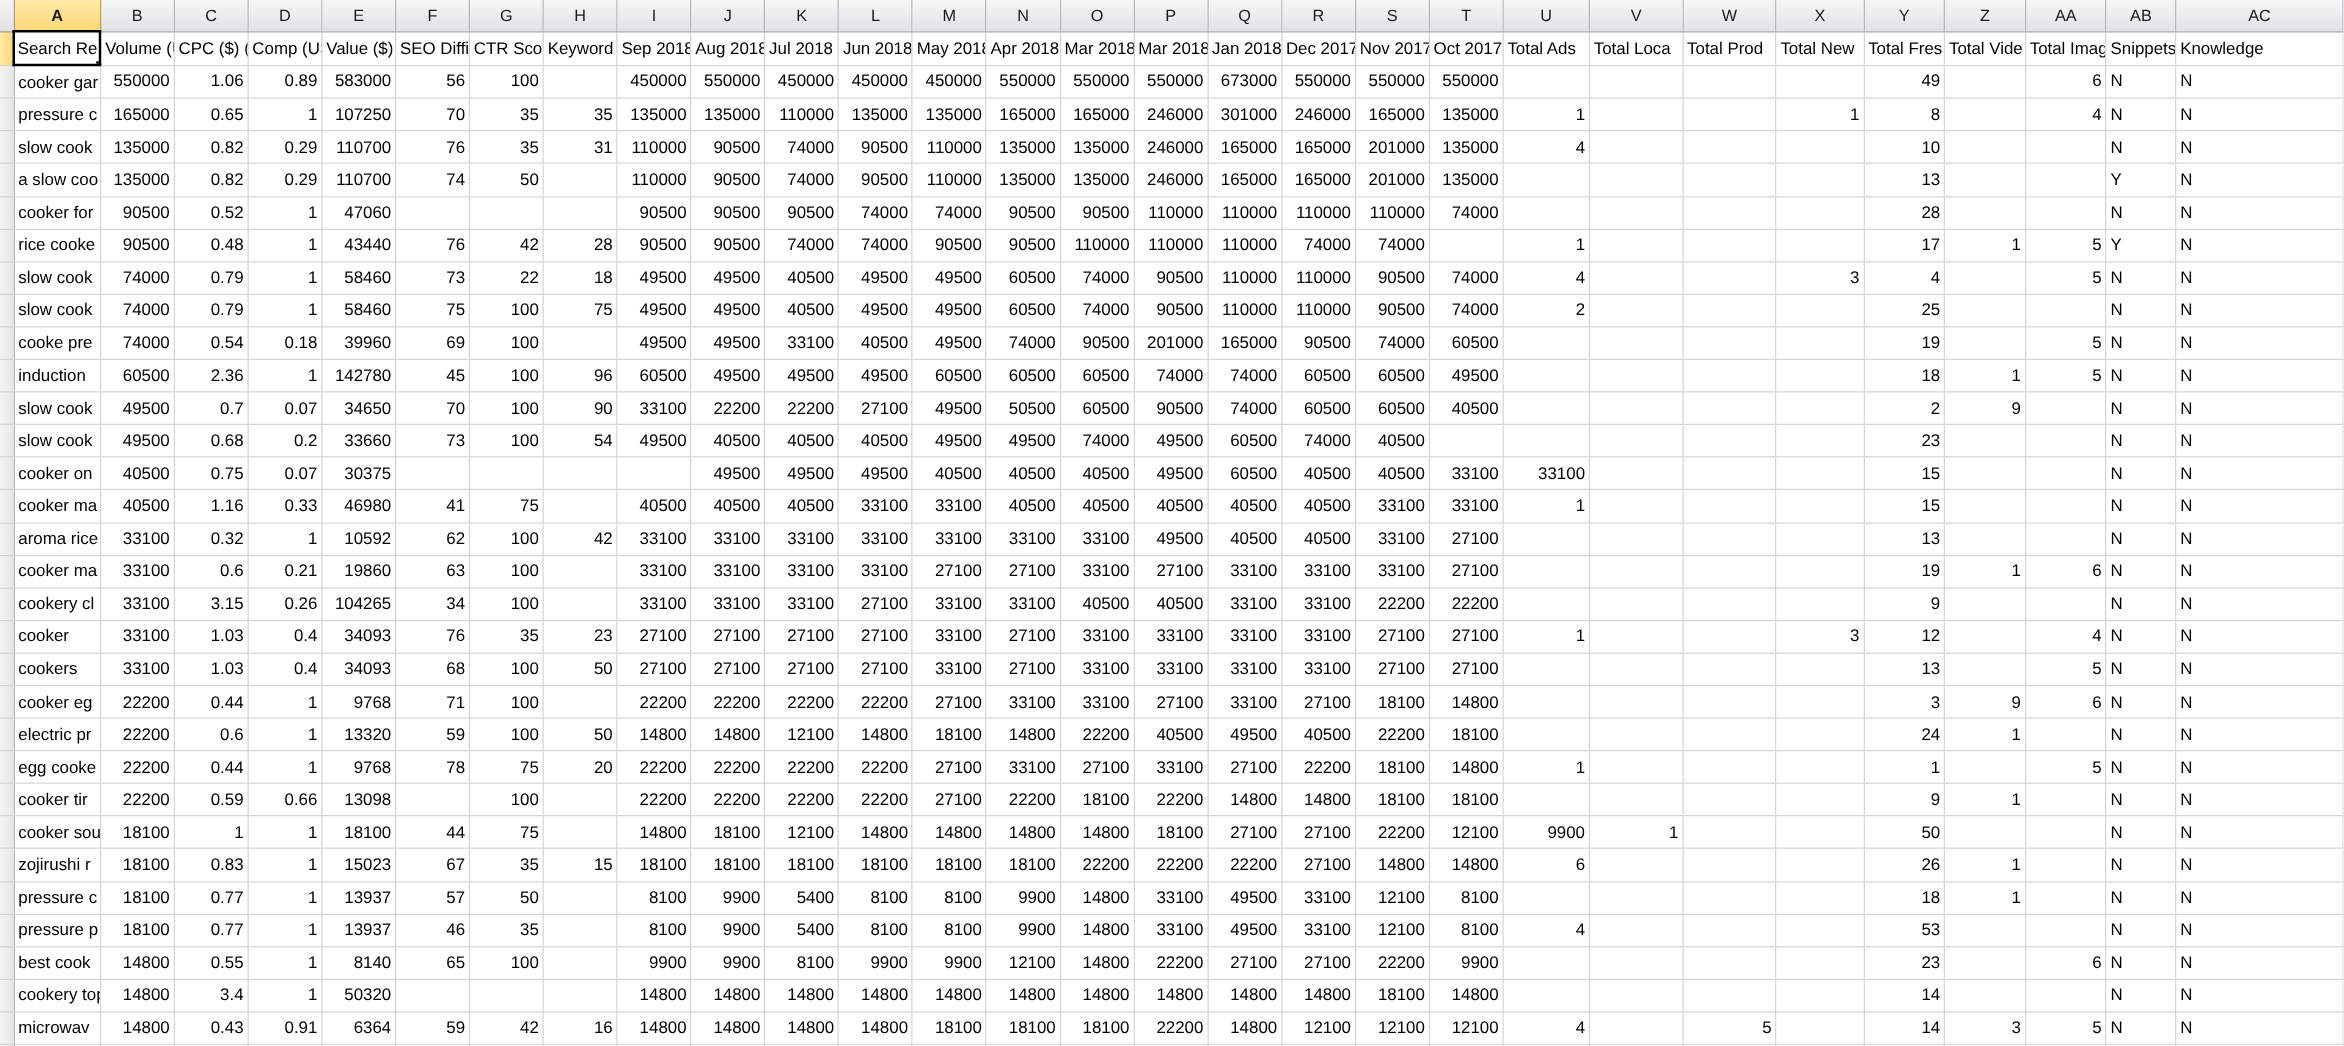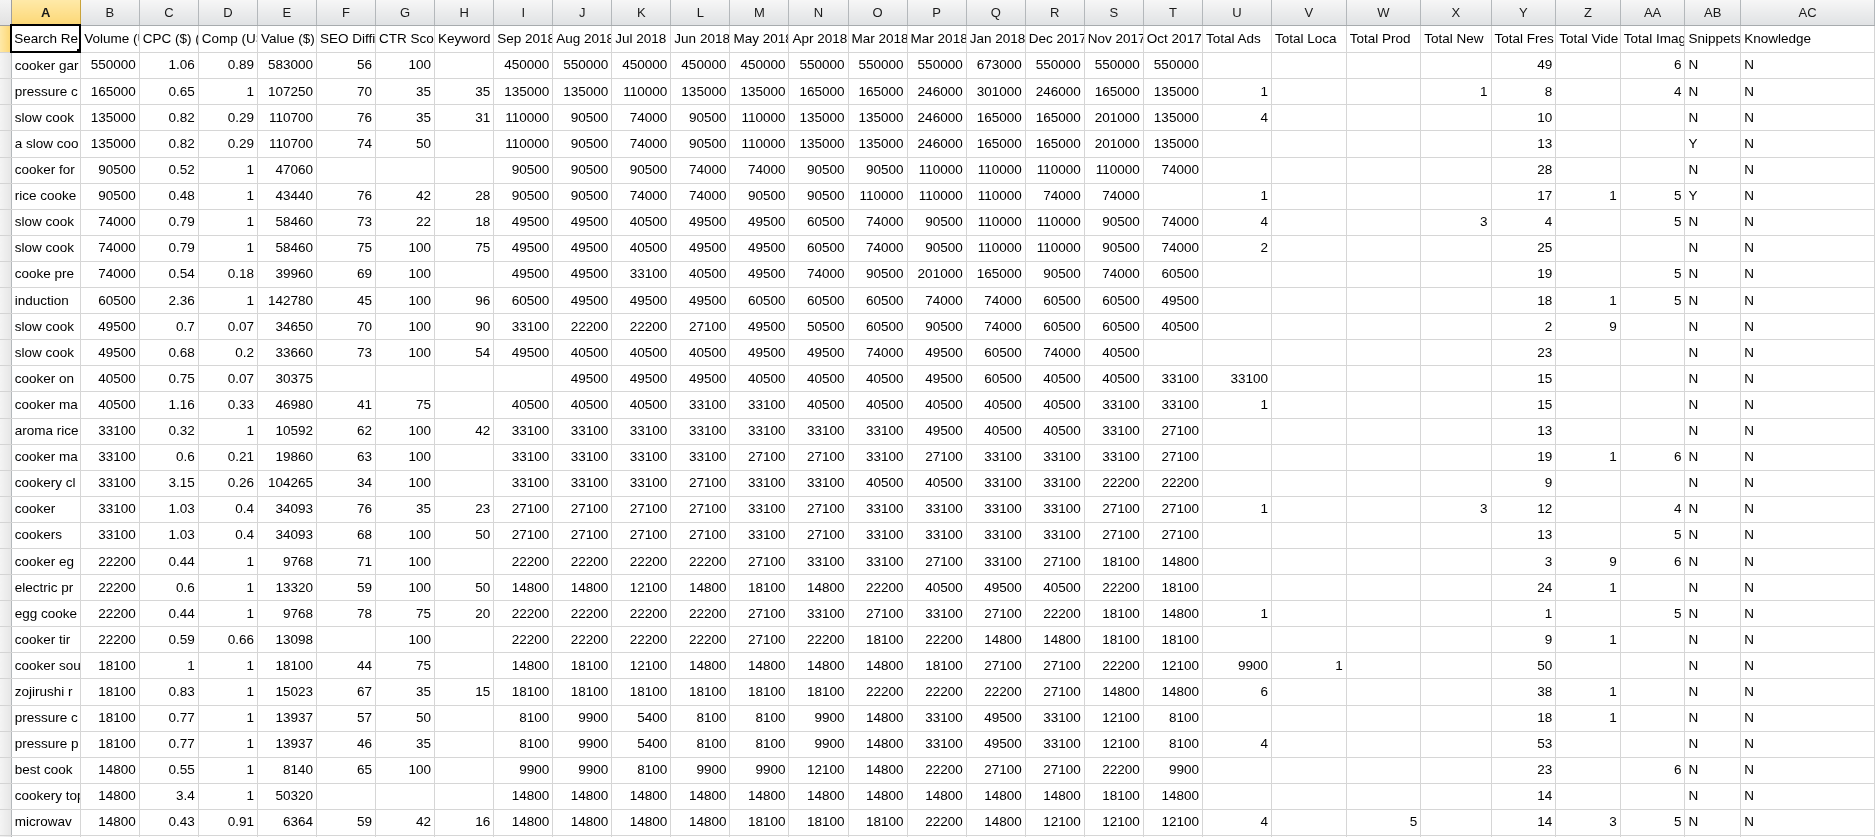--- a/index.html
+++ b/index.html
@@ -994,21 +994,21 @@
           <td class="cell num">22200</td>
           <td class="cell num">22200</td>
           <td class="cell num">22200</td>
           <td class="cell num">27100</td>
           <td class="cell num">14800</td>
           <td class="cell num">14800</td>
           <td class="cell num">6</td>
           <td class="cell num"></td>
           <td class="cell num"></td>
           <td class="cell num"></td>
-          <td class="cell num">38</td>
+          <td class="cell num">26</td>
           <td class="cell num">1</td>
           <td class="cell num"></td>
           <td class="cell txt">N</td>
           <td class="cell txt">N</td>
         </tr>
         <tr class="data-row">
           <td class="rowhead"></td>
           <td class="cell txt">pressure c</td>
           <td class="cell num">18100</td>
           <td class="cell num">0.77</td>

